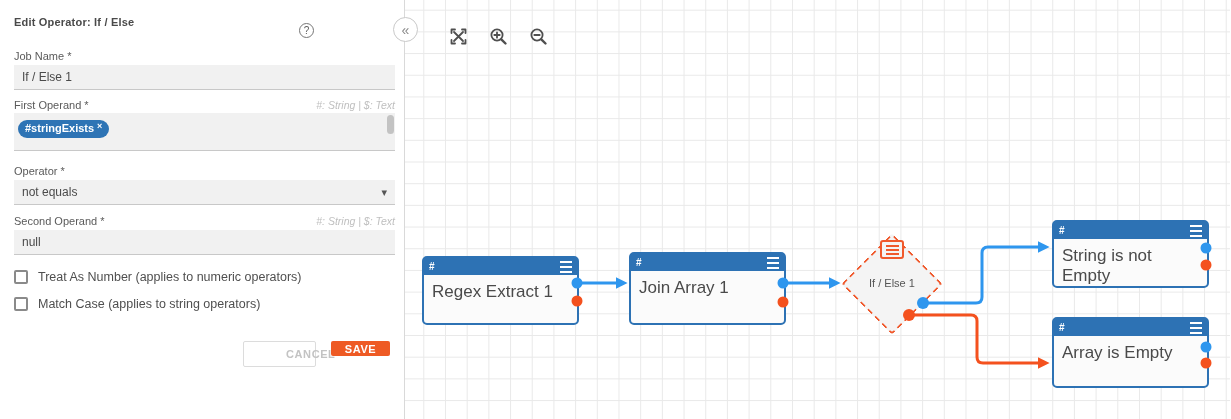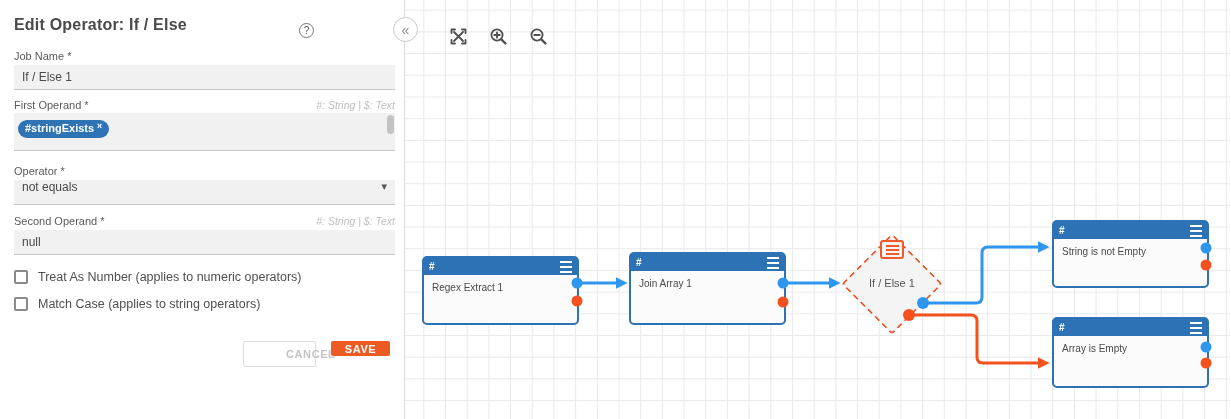--- a/index.html
+++ b/index.html
@@ -3,21 +3,21 @@
 <meta charset="utf-8">
 <style>
   * { margin:0; padding:0; box-sizing:border-box; }
   html,body { width:1231px; height:419px; overflow:hidden; background:#fff;
     font-family:"Liberation Sans", sans-serif; }
   .app { display:flex; width:1231px; height:419px; position:relative; }
 
   
   .panel { width:405px; height:419px; background:#fff; border-right:1px solid #d9d9d9;
            position:relative; flex:none; }
-  .panel-title { position:absolute; left:14px; top:16px; font-size:16px; font-weight:600;
+  .panel-title { position:absolute; left:14px; top:16px; font-size:11px; font-weight:600;
            color:#4a4a4a; letter-spacing:.2px; }
   .help-btn { position:absolute; left:299px; top:23px; width:15px; height:15px;
            border:1px solid #767676; border-radius:50%; color:#5d5d5d; font-size:10px;
            display:flex; align-items:center; justify-content:center; cursor:pointer; }
   .collapse-btn { position:absolute; left:393px; top:17px; width:25px; height:25px;
            background:#fff; border:1px solid #c9c9c9; border-radius:50%; color:#8a8a8a;
            font-size:14px; display:flex; align-items:center; justify-content:center;
            z-index:20; cursor:pointer; }
   .form { position:absolute; left:14px; top:50px; width:381px; }
   .f-label { font-size:11px; color:#5a5a5a; }
@@ -29,21 +29,21 @@
   .operand-box { margin-top:2px; height:38px; background:#f1f1f1;
            border-bottom:1px solid #c8c8c8; position:relative; padding:5px 4px; }
   .chip { display:inline-flex; align-items:center; background:#2e74b5; color:#fff;
            border-radius:9px; padding:2px 7px 3px 7px; font-size:11px; font-weight:bold;
            line-height:13px; }
   .chip-x { font-size:9px; font-weight:bold; margin-left:3px; position:relative; top:-2px;
            cursor:pointer; }
   .scroll-thumb { position:absolute; right:1px; top:2px; width:7px; height:19px;
            background:#c3c3c3; border-radius:3.5px; }
   .select { margin-top:3px; height:25px; background:#f1f1f1; border-bottom:1px solid #c8c8c8;
-           display:flex; justify-content:space-between; padding:0 8px;
+           display:flex; align-items:center; justify-content:space-between; padding:0 8px;
            font-size:12px; color:#4a4a4a; cursor:pointer; }
   .caret { font-size:11px; color:#555; }
   .mt14 { margin-top:14px; } .mt10 { margin-top:10px; } .mt8 { margin-top:9px; }
   .cb-row { display:flex; align-items:center; margin-top:15px; }
   .cb { width:14px; height:14px; border:2px solid #8a8a8a; border-radius:2px;
            background:#fff; margin-right:10px; flex:none; cursor:pointer; }
   .cb-label { font-size:12.5px; color:#4f4f4f; }
   .btn-row { display:flex; justify-content:flex-end; gap:15px; margin-top:30px;
            padding-right:5px; }
   .btn { font-size:11px; font-weight:bold; letter-spacing:.6px; border-radius:2px;
@@ -62,21 +62,21 @@
   .tool { width:19px; height:19px; cursor:pointer; }
 
   .node { position:absolute; background:#fbfbfb; border:2px solid #2d72b4; border-radius:5px;
           z-index:2; cursor:pointer; }
   .node-head { height:17px; background:#2d72b4; display:flex; align-items:center;
           justify-content:space-between; padding:0 5px; }
   .node-hash { color:#fff; font-size:10px; font-weight:bold; line-height:1; }
   .burger { width:12px; height:12px;
           background:repeating-linear-gradient(#fff 0 2px, transparent 2px 5px);
           cursor:pointer; }
-  .node-label { padding:7px 8px 0 8px; font-size:10px; color:#4a4a4a; }
+  .node-label { padding:7px 8px 0 8px; font-size:17px; color:#4a4a4a; }
 
   .diamond { position:absolute; left:451px; top:248px; width:72px; height:72px;
           background:#f4f4f4; border:2px dashed #f0592c; border-radius:4px;
           transform:rotate(45deg); z-index:2; cursor:pointer; }
   .diamond-icon { position:absolute; left:475px; top:240px; width:24px; height:19px;
           border:2px solid #f0592c; border-radius:3px; background:#f4f4f4; z-index:3;
           display:flex; align-items:center; justify-content:center; cursor:pointer; }
   .diamond-icon-bars { width:13px; height:10px;
           background:repeating-linear-gradient(#f0592c 0 2px, transparent 2px 4px); }
   .diamond-label { position:absolute; left:437px; top:277px; width:100px; text-align:center;

